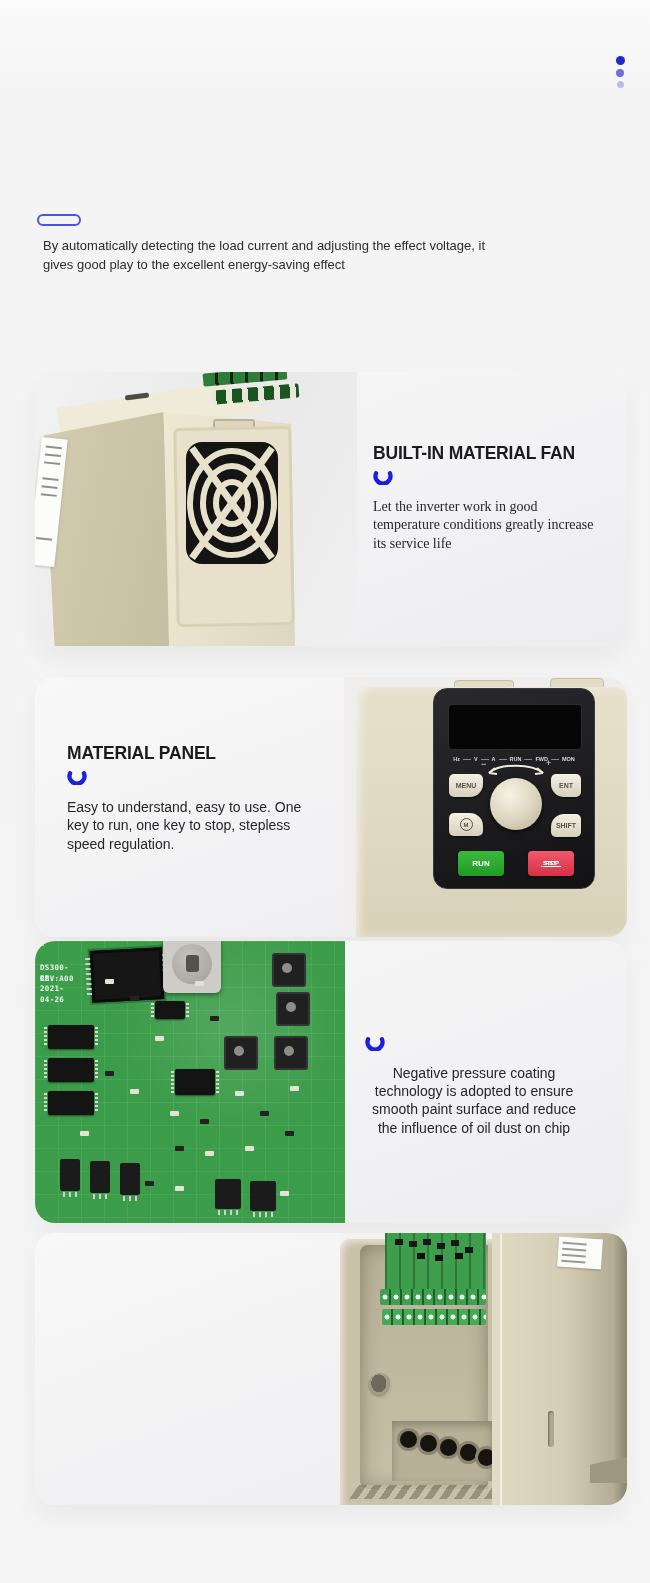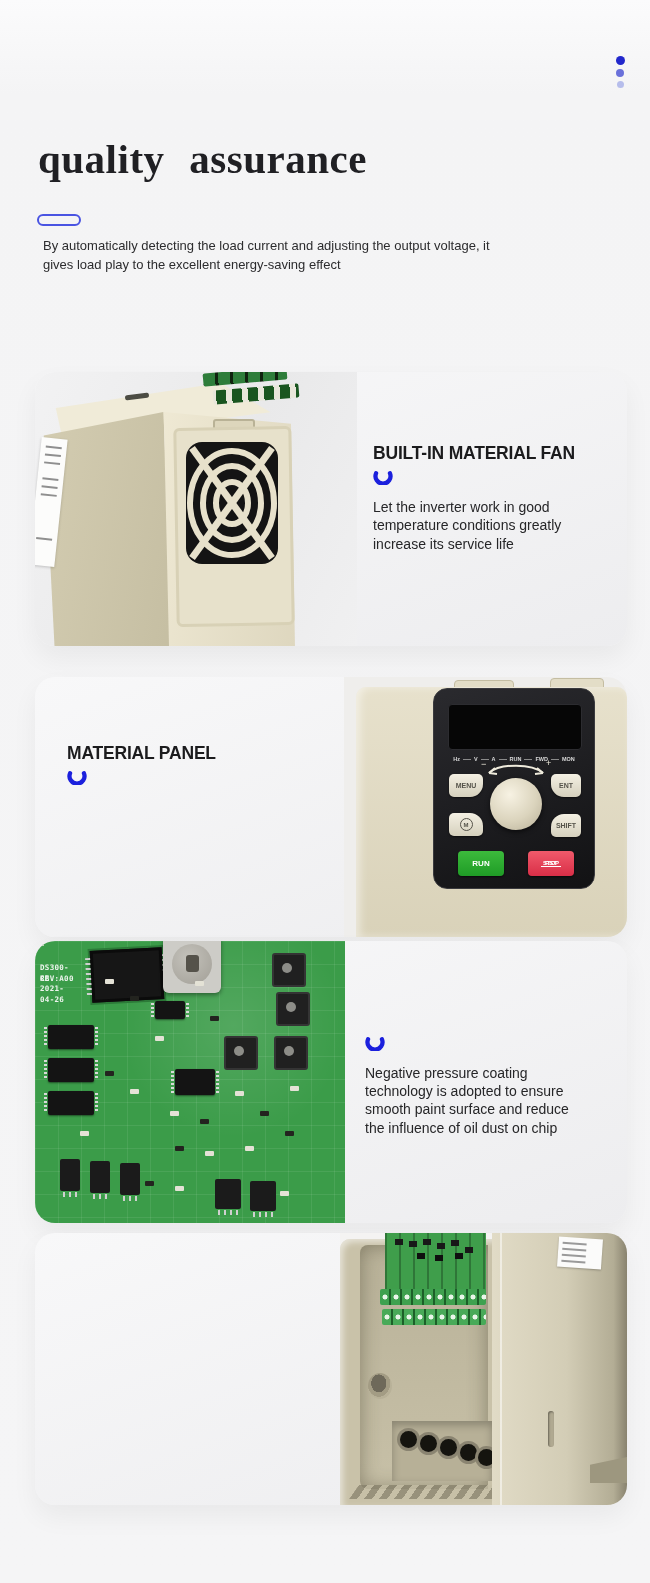--- a/index.html
+++ b/index.html
@@ -29,21 +29,21 @@
   .card4{top:1233px;height:272px;}
   .ctext h2{margin:0;font-size:17.5px;font-weight:700;color:#1b1b1d;letter-spacing:-.2px;line-height:1.15;}
   .ctext p{margin:0;font-size:14px;line-height:1.3;color:#262628;}
   .arcwrap{display:block;height:15px;margin:7px 0 13px 0;}
   
   .t1{position:absolute;left:338px;top:71px;width:238px;}
   .t2{position:absolute;left:32px;top:66px;width:250px;}
   .t3{position:absolute;left:330px;top:88px;width:228px;}
   .t4{position:absolute;left:40px;top:68px;width:226px;}
   .t4 h2{width:190px;}
-  .t1 p{width:224px;} .t2 p{width:238px;} .t3 p{width:218px;} .t4 p{width:222px;}
+  .t1 p{width:224px;font-family:Liberation Serif, serif;} .t2 p{width:238px;} .t3 p{width:218px;text-align:center;} .t4 p{width:222px;}
   
   .photo{position:absolute;top:0;bottom:0;}
   .photo1{left:0;width:322px;background:linear-gradient(115deg,#f2f2f3,#e9e9ea 55%,#f0f0f1);}
   .photo2{right:0;width:283px;background:#efeeec;}
   .photo3{left:0;width:310px;}
   .photo4{right:0;width:287px;background:#f4f3f2;}
   .photo *{position:absolute;}
   
   .d1-lid{left:14px;top:8px;width:226px;height:62px;background:#f0ebd8;
       clip-path:polygon(3% 45%,76% 5%,98% 52%,6% 95%);}
@@ -184,23 +184,23 @@
 <body>
 
 <div class="page">
 
   <div class="dots">
     <i class="dot1"></i>
     <i class="dot2"></i>
     <i class="dot3"></i>
   </div>
 
-  <h1 class="title"><br><span>quality assurance</span></h1>
+  <h1 class="title"><br></h1>
   <div class="pill"></div>
-  <p class="subtitle"><span>By automatically detecting the load current and adjusting the output voltage, it</span><br><span>gives load play to the excellent energy-saving effect</span></p>
+  <p class="subtitle"><span>By automatically detecting the load current and adjusting the effect voltage, it</span><br><span>gives good play to the excellent energy-saving effect</span></p>
 
   <section class="card card1">
     <div class="photo photo1">
       <div class="d1-lid"></div>
       <div class="d1-t1"></div>
       <div class="d1-t2"></div>
       <div class="d1-slot"></div>
       <div class="d1-left"></div>
       <div class="d1-front"></div>
       <div class="d1-latch"></div>
@@ -279,20 +279,21 @@
         </div>
       </div>
     </div>
     <div class="ctext t2">
       <h2>MATERIAL PANEL</h2>
       <span class="arcwrap">
         <svg width="20" height="15" viewBox="0 0 20 16">
             <path d="M2.6 3.5 A 8 8 0 1 0 17.4 3.5" fill="none" stroke="#1b20dd" stroke-width="4.6" stroke-linecap="round"></path>
           </svg>
       </span>
+      <p>Easy to understand, easy to use. One key to run, one key to stop, stepless speed regulation.</p>
     </div>
   </section>
 
   <section class="card card3">
     <div class="photo photo3">
       <div class="pcb">
         <div class="silk" style="position:absolute;">
           <span>DS300-CB</span>
             <br>
           <span>REV:A00</span>

